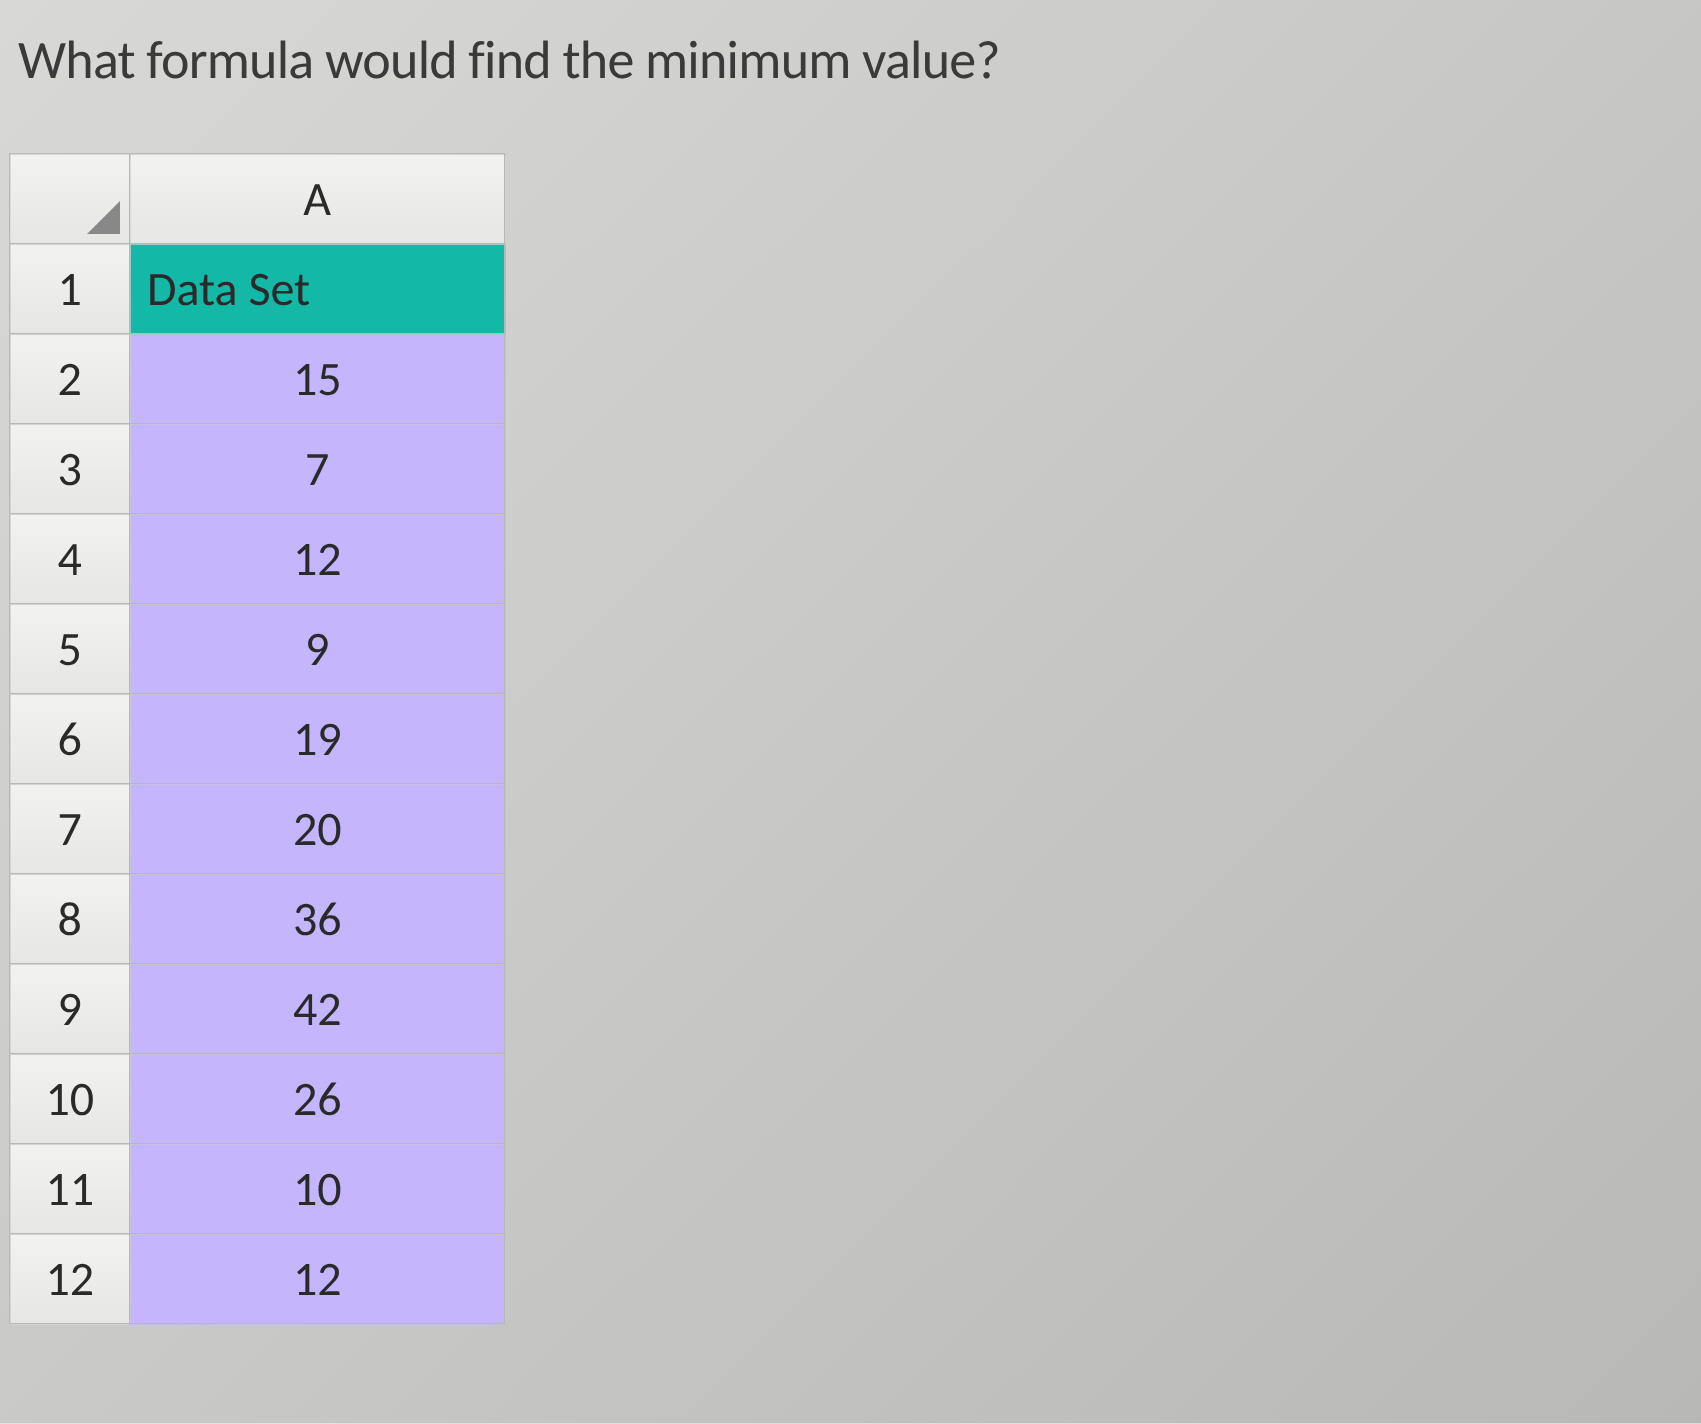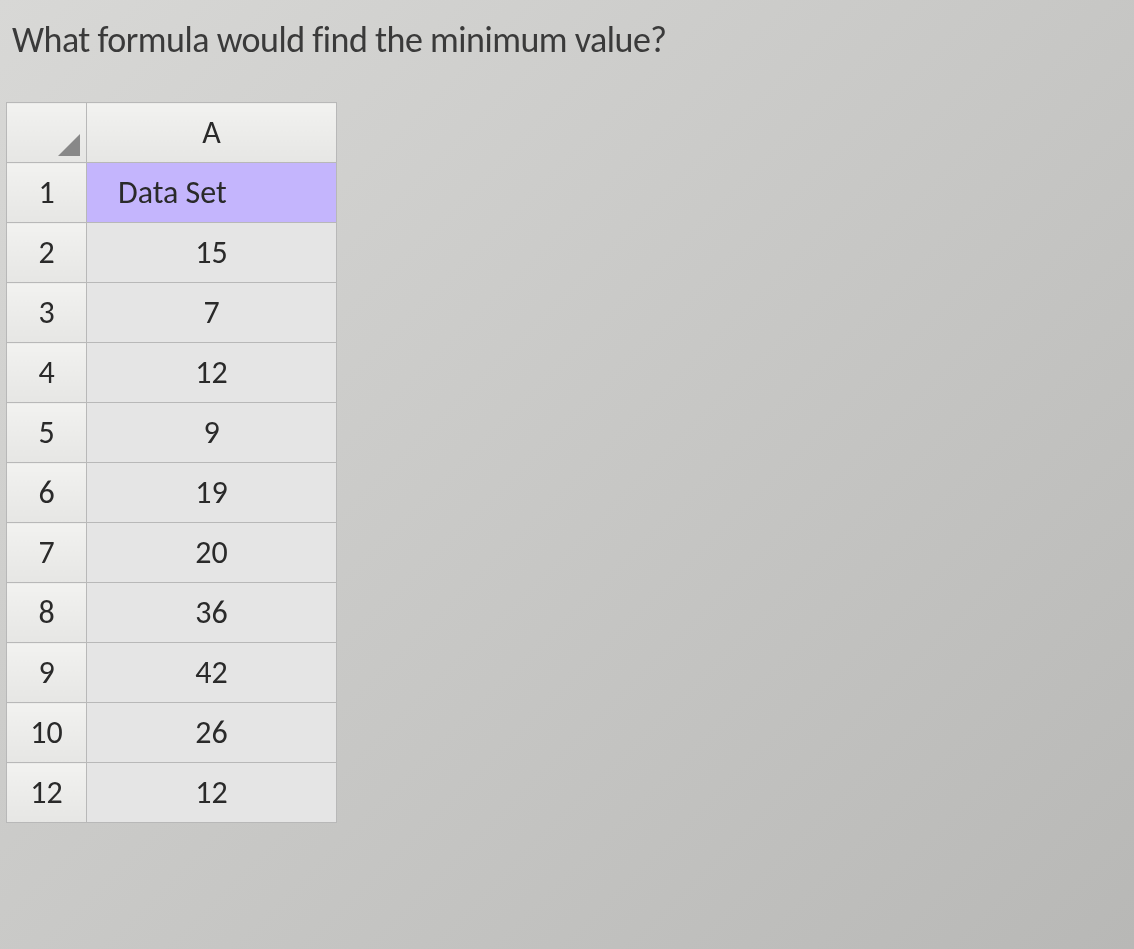--- a/index.html
+++ b/index.html
@@ -60,27 +60,27 @@
     height: 60px;
     background: linear-gradient(180deg, #f2f2f0 0%, #e6e6e4 100%);
     text-align: center;
     font-weight: 400;
     padding: 0 12px;
   }
   .data-cell {
     width: 250px;
     height: 60px;
     text-align: center;
-    background: #e5e5e5;
+    background: #c4b5fd;
     font-weight: 400;
   }
   .header-cell {
-    background: #c4b5fd;
+    background: #14b8a6;
     text-align: left;
-    padding-left: 31px;
+    padding-left: 11px;
     font-weight: 400;
     margin-top: 12px;
   }
 </style>
 </head>
 <body>
 
 <div class="question">What formula would find the minimum value?</div>
 
 <table class="sheet">
@@ -125,17 +125,21 @@
   </tr>
   <tr>
     <td class="row-head">9</td>
     <td class="data-cell">42</td>
   </tr>
   <tr>
     <td class="row-head">10</td>
     <td class="data-cell">26</td>
   </tr>
   <tr>
+    <td class="row-head">11</td>
+    <td class="data-cell">10</td>
+  </tr>
+  <tr>
     <td class="row-head">12</td>
     <td class="data-cell">12</td>
   </tr>
 </tbody>
   </table>
 
 </body></html>

